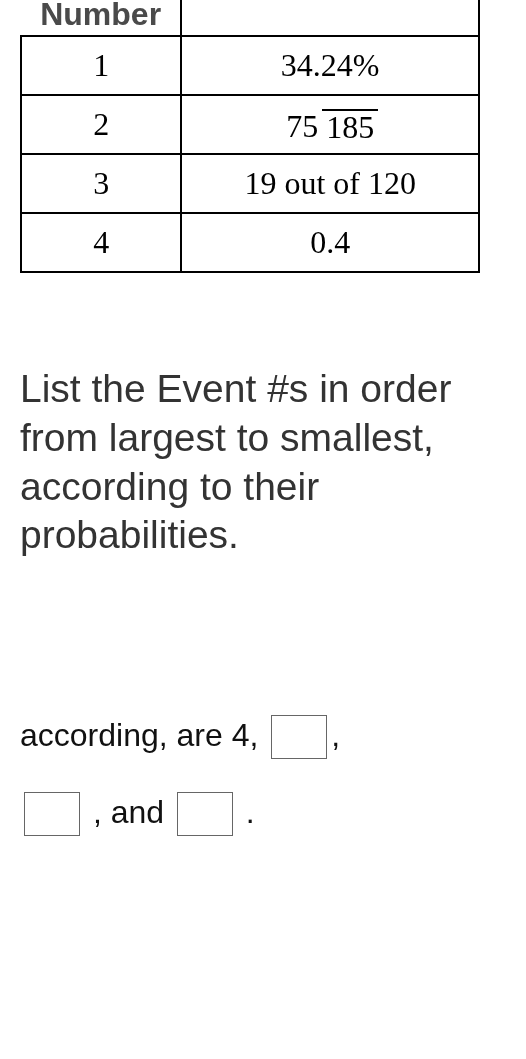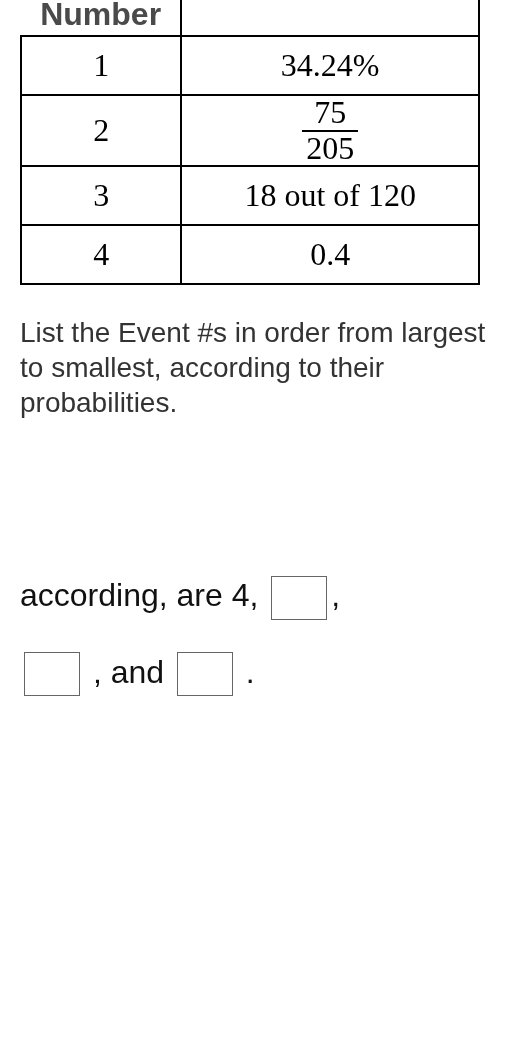--- a/index.html
+++ b/index.html
@@ -42,37 +42,37 @@
       width: 35%;
       padding: 10px 0;
     }
     td.col-prob {
       width: 65%;
       padding: 0 0;
       font-family: 'Times New Roman', serif;
     }
     .fraction {
       display: inline-flex;
-      flex-direction: column;
+      flex-direction: row;
       align-items: center;
       vertical-align: middle;
       line-height: 1.05;
     }
     .fraction .num {
       padding: 0 4px;
     }
     .fraction .den {
       border-top: 2px solid #000;
       padding: 0 4px;
     }
     .instruction {
       font-family: Arial, Helvetica, sans-serif;
-      font-size: 28px;
+      font-size: 39px;
       color: #333;
-      margin-top: 30px;
+      margin-top: 92px;
       line-height: 1.25;
     }
     .answer {
       font-family: Arial, Helvetica, sans-serif;
       font-size: 32px;
       color: #111;
       margin-top: 60px;
       line-height: 2.4;
     }
     .answer-input {
@@ -101,27 +101,27 @@
   <tbody>
     <tr>
       <td class="col-event">1</td>
       <td class="col-prob">34.24%</td>
     </tr>
     <tr>
       <td class="col-event">2</td>
       <td class="col-prob">
         <span class="fraction">
           <span class="num">75</span>
-          <span class="den">205</span>
+          <span class="den">185</span>
         </span>
       </td>
     </tr>
     <tr>
       <td class="col-event">3</td>
-      <td class="col-prob">18 out of 120</td>
+      <td class="col-prob">19 out of 120</td>
     </tr>
     <tr>
       <td class="col-event">4</td>
       <td class="col-prob">0.4</td>
     </tr>
   </tbody>
 </table>
 </div>
 
 <p class="instruction">List the Event #s in order from largest to smallest, according to their probabilities.</p>

